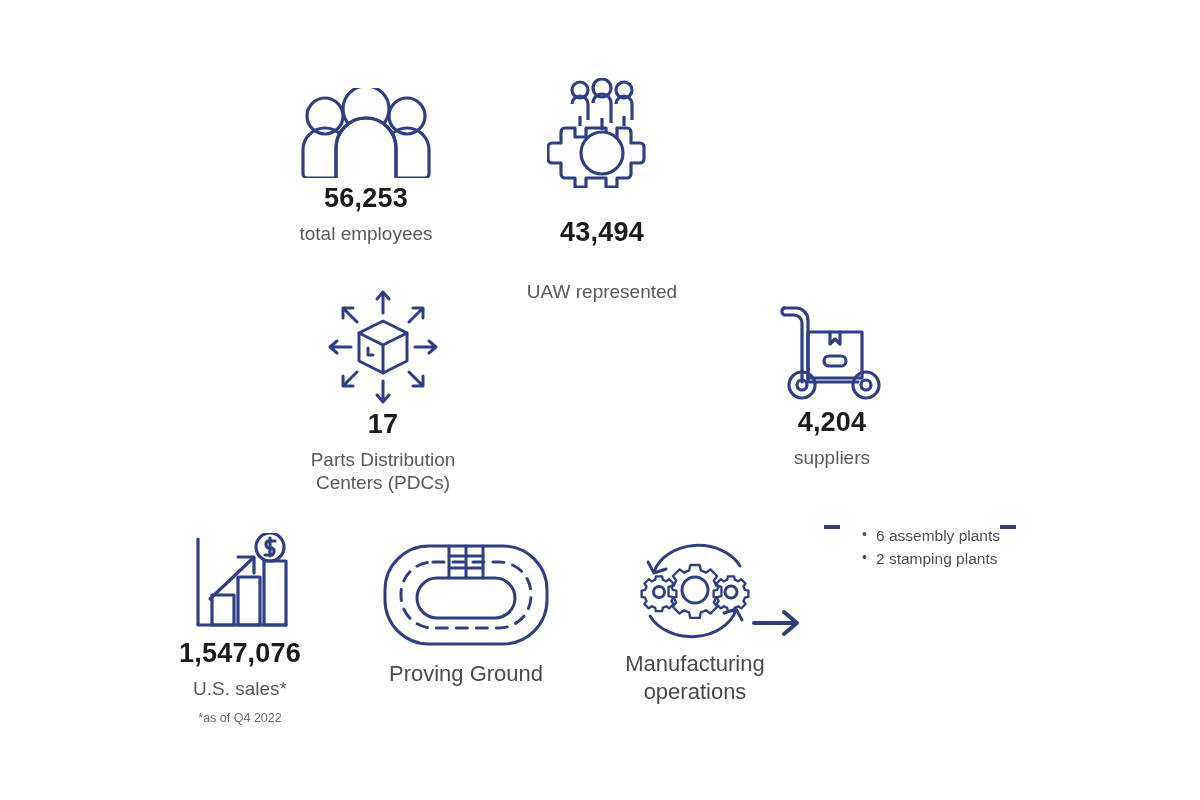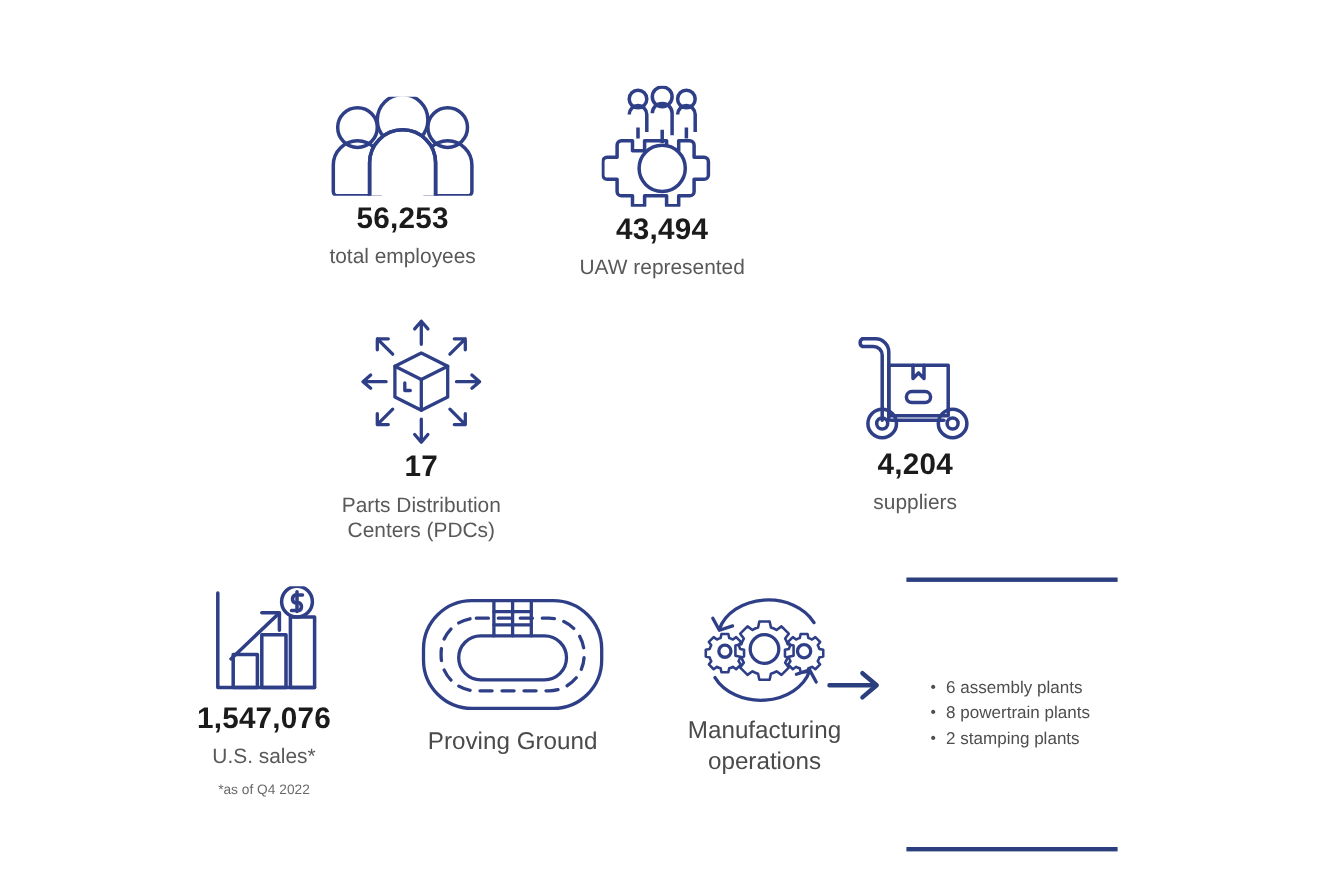--- a/index.html
+++ b/index.html
@@ -62,23 +62,23 @@
     line-height: 1.25;
     margin-top: 10px;
   }
 
   
   .plants-panel {
     position: absolute;
     left: 824px;
     top: 525px;
     width: 192px;
-    height: 249px;
+    height: 193px;
     display: flex;
-    flex-direction: column;
+    flex-direction: row;
     justify-content: space-between;
   }
   .panel-rule {
     height: 4px;
     background: #2b3f7e;
     width: 100%;
   }
   .plants-list {
     list-style: none;
     margin: 0;
@@ -116,21 +116,21 @@
         <path d="M94 86 V62 a22 22 0 0 1 22 -22 h0 a22 22 0 0 1 22 22 V86 a4 4 0 0 1 -4 4 H98 a4 4 0 0 1 -4 -4 Z"></path>
         <circle cx="75" cy="21" r="23" fill="#ffffff"></circle>
         <path d="M45 90 V60 a30 30 0 0 1 30 -30 h0 a30 30 0 0 1 30 30 V90" fill="#ffffff"></path>
         <path d="M45 90 V60 a30 30 0 0 1 30 -30 h0 a30 30 0 0 1 30 30 V90"></path>
       </svg>
     </div>
     <div class="stat-value">56,253</div>
     <div class="stat-label">total employees</div>
   </div>
 
-  <div class="stat" style="left:512px; top:78px; width:180px;">
+  <div class="stat" style="left:512px; top:78px; width:180px;gap:24px;">
     <div class="icon-wrap">
       <svg width="110" height="110" viewBox="0 0 110 110" fill="none" stroke="#2e3f87" stroke-width="3.2" stroke-linejoin="round">
         <circle cx="33" cy="12" r="8"></circle>
         <path d="M25 26 a8 8 0 0 1 16 0 v16"></path>
         <circle cx="55" cy="10" r="9"></circle>
         <path d="M46 25 a9 9 0 0 1 18 0 v20"></path>
         <circle cx="77" cy="12" r="8"></circle>
         <path d="M69 26 a8 8 0 0 1 16 0 v16"></path>
         <path d="M33 38 v10 M55 40 v12 M77 38 v10"></path>
         <path d="M45 44 h20 v9 h11 v-9 h10 a4 4 0 0 1 4 4 v11 h9 a4 4 0 0 1 4 4 v12 a4 4 0 0 1 -4 4 h-9 v11 a4 4 0 0 1 -4 4 h-10 v9 h-11 v-9 h-20 v9 h-11 v-9 h-10 a4 4 0 0 1 -4 -4 v-11 h-9 a4 4 0 0 1 -4 -4 v-12 a4 4 0 0 1 4 -4 h9 v-11 a4 4 0 0 1 4 -4 h10 v9 h11 Z" transform="translate(-6,6) scale(1.0)"></path>
@@ -256,19 +256,18 @@
     <svg width="50" height="30" viewBox="0 0 50 30" fill="none" stroke="#2b3f7e" stroke-width="4" stroke-linejoin="round" stroke-linecap="round">
       <path d="M2 15 H44"></path>
       <path d="M32 4 L45 15 L32 26"></path>
     </svg>
   </div>
 
   <div class="plants-panel">
     <div class="panel-rule"></div>
     <ul class="plants-list">
       <li>6 assembly plants</li>
-      <li>8 powertrain plants</li>
       <li>2 stamping plants</li>
     </ul>
     <div class="panel-rule"></div>
   </div>
 
 </div>
 
 </body></html>

